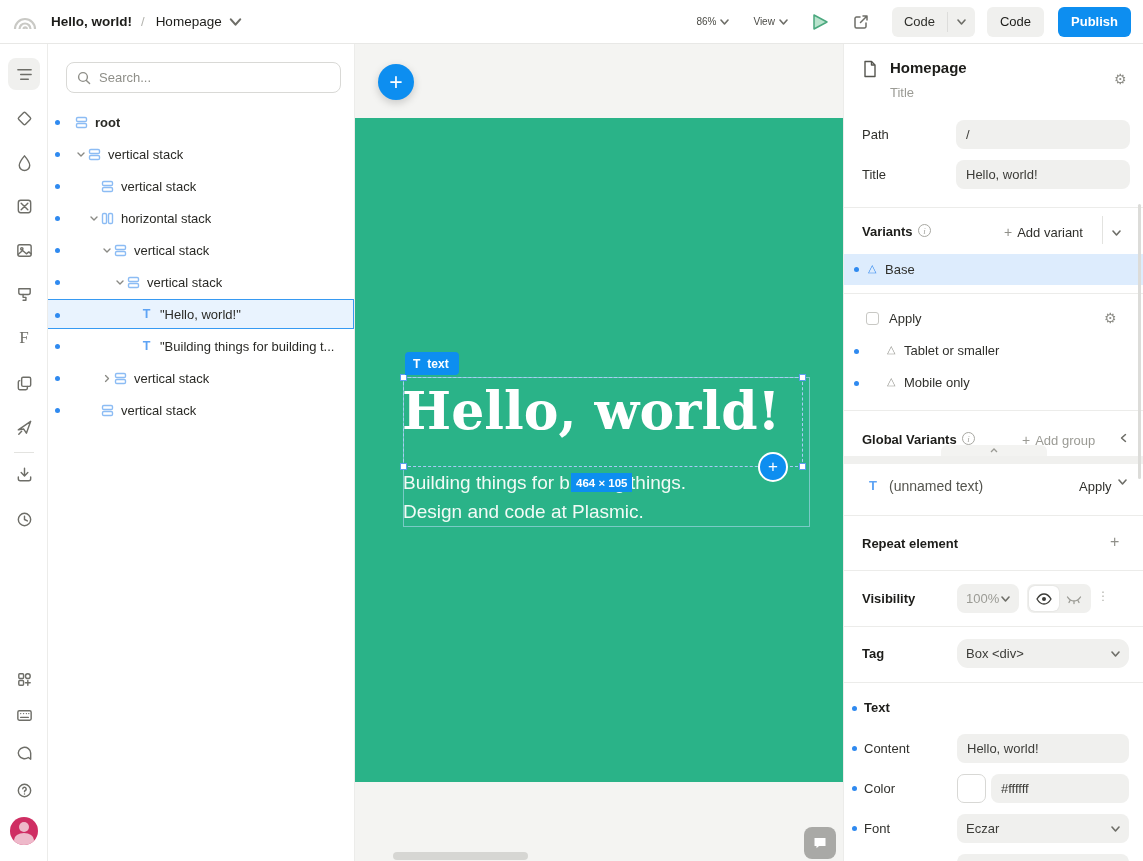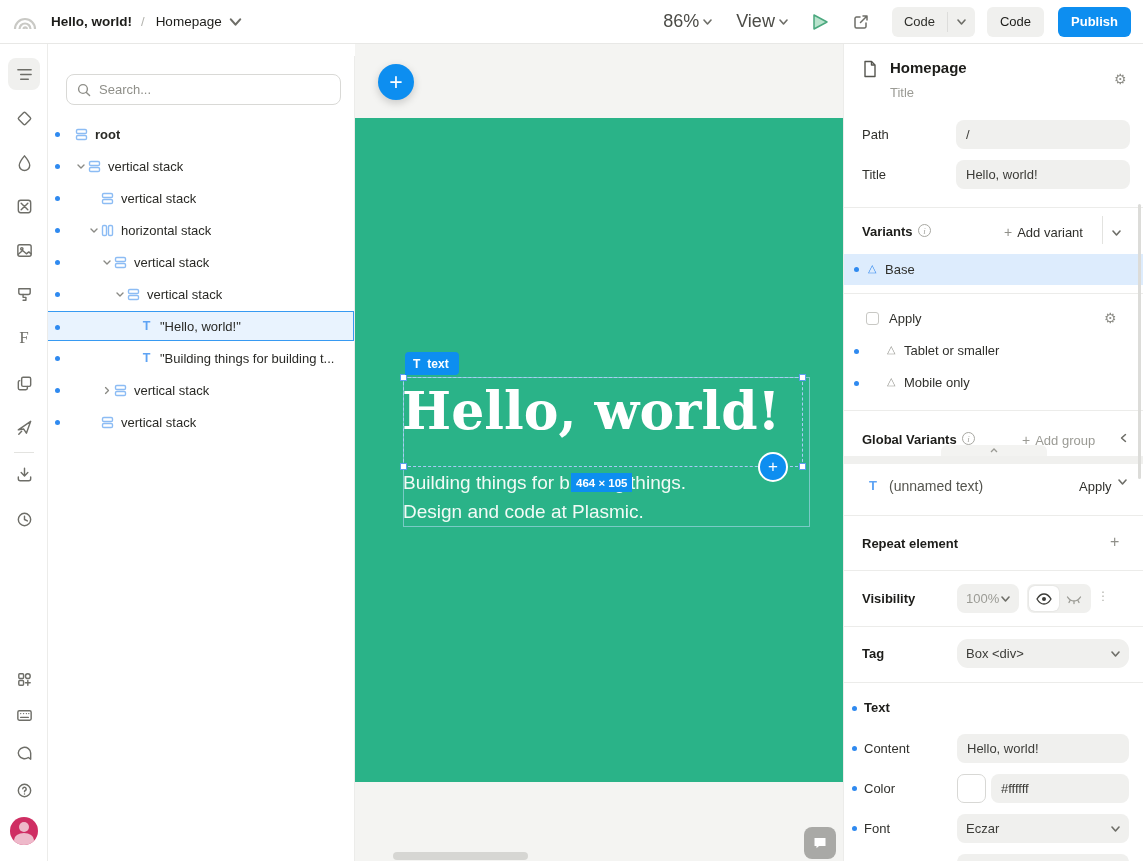--- a/index.html
+++ b/index.html
@@ -13,21 +13,21 @@
 
   
   .topbar { position:absolute; top:0; left:0; right:0; height:44px; background:#fff;
     border-bottom:1px solid #e8e8e6; display:flex; align-items:center; z-index:30; }
   .tb-logo { margin-left:11px; width:28px; height:28px; }
   .tb-title { margin-left:12px; font-weight:bold; font-size:13.5px; color:#1d1d1a; }
   .tb-sep { margin-left:9px; color:#b3b3ae; }
   .tb-page { margin-left:11px; font-size:13.5px; color:#1d1d1a; }
   .tb-chev-lg { margin-left:7px; }
   .tb-spacer { flex:1; }
-  .tb-ghost { display:flex; align-items:center; gap:4px; color:#4b4b46; font-size:18px; cursor:pointer; }
+  .tb-ghost { display:flex; align-items:center; gap:4px; color:#4b4b46; font-size:10px; cursor:pointer; }
   .tb-ghost + .tb-ghost { margin-left:24px; }
   .tb-iconbtn { margin-left:22px; cursor:pointer; }
   .btn { height:30px; border:none; border-radius:6px; background:#f0f0ee; color:#1d1d1a;
     font-family:inherit; font-size:13px; padding:0 13px; cursor:pointer; display:flex; align-items:center; }
   .code-group { margin-left:22px; display:flex; align-items:stretch; background:#f0f0ee; border-radius:6px; height:30px; }
   .code-group .code-main { padding:0 12px; display:flex; align-items:center; cursor:pointer; }
   .code-group .vdiv { width:1px; background:#dddddb; margin:5px 0; }
   .code-group .code-caret { padding:0 9px; display:flex; align-items:center; cursor:pointer; }
   .share-btn { margin-left:12px; }
   .publish-btn { margin-left:14px; margin-right:12px; background:#0d8ef0; color:#fff; font-weight:bold; }
@@ -44,21 +44,21 @@
   .rail-item svg { width:19px; height:19px; }
   .rail-item svg * { fill:none; stroke:#6e6e68; stroke-width:1.5; stroke-linecap:round; stroke-linejoin:round; }
   .rail-f { font-size:17px; font-family:"Liberation Serif",serif; color:#6e6e68; }
   .rail-divider { position:absolute; left:14px; width:20px; height:1px; background:#e3e3e0; }
   .rail-avatar { position:absolute; left:10px; width:28px; height:28px; border-radius:50%;
     background:#cf2e63; overflow:hidden; cursor:pointer; }
   .rail-avatar .head { position:absolute; left:9px; top:5px; width:10px; height:10px; border-radius:50%; background:#eeb9ca; }
   .rail-avatar .bod { position:absolute; left:4px; top:16px; width:20px; height:14px; border-radius:50%; background:#eeb9ca; }
 
   
-  .left-panel { position:absolute; top:56px; left:48px; width:307px; bottom:0; background:#fff;
+  .left-panel { position:absolute; top:44px; left:48px; width:307px; bottom:0; background:#fff;
     border-right:1px solid #ececea; z-index:10; }
   .search-box { position:absolute; left:18px; top:18px; width:275px; height:31px;
     border:1px solid #d9d9d6; border-radius:8px; display:flex; align-items:center; padding:0 10px; gap:8px; background:#fff; }
   .search-box input { border:none; outline:none; flex:1; font-family:inherit; font-size:13px; color:#30302c; background:transparent; }
   .search-box input::placeholder { color:#8f8f89; }
   .tree { position:absolute; top:63px; left:0; right:0; }
   .tree-row { position:relative; height:30px; margin-bottom:2px; display:flex; align-items:center; cursor:pointer; }
   .tree-row .dot { position:absolute; left:7px; top:13px; width:5px; height:5px; border-radius:50%; background:#2f8af0; }
   .tree-row .chevslot { width:13px; margin-left:-13px; display:flex; justify-content:center; }
   .tree-row .chevslot svg { width:8px; height:5px; }

